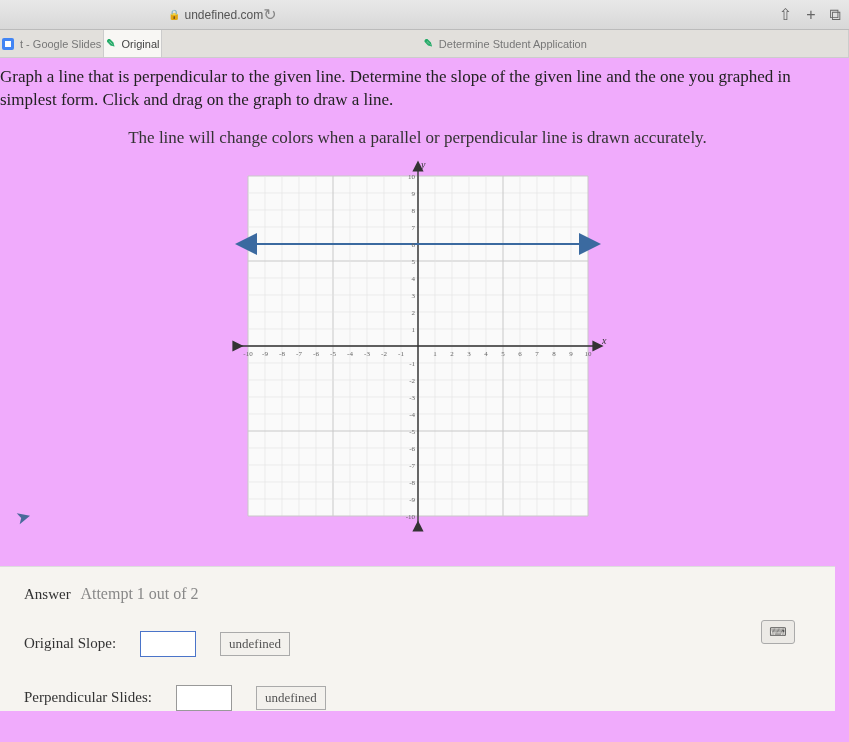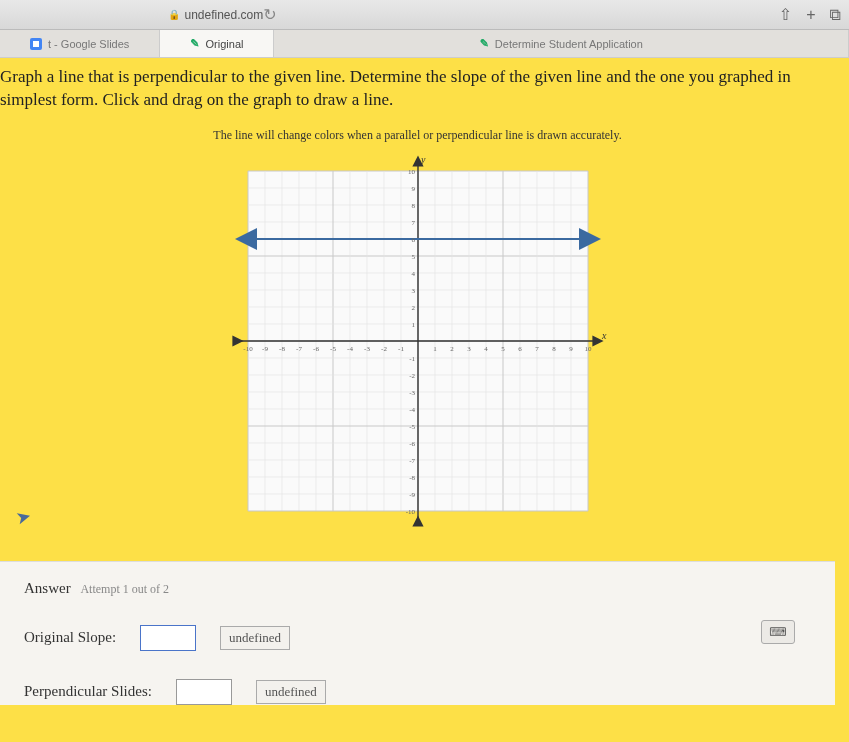--- a/index.html
+++ b/index.html
@@ -43,78 +43,78 @@
 .tabs-bar {
   height: 28px;
   background: #eae8e5;
   border-bottom: 1px solid #ccc;
   display: flex;
   align-items: stretch;
   font-family: -apple-system, sans-serif;
   font-size: 11px;
 }
 .tab {
-  padding: 0 30px;
+  padding: 0 2px;
   display: flex;
   align-items: center;
   gap: 6px;
   border-right: 1px solid #ccc;
   color: #777;
   background: #e2e0dc;
   white-space: nowrap;
 }
 .tab.active { background: #f8f7f4; color: #444; }
 .tab-icon { width: 12px; height: 12px; display: inline-block; }
 .slides-icon { background: #4285f4; border-radius: 2px; position: relative; }
 .slides-icon::after { content:""; position:absolute; left:3px; top:3px; width:6px; height:6px; background:#fff; }
 .dm-icon { color: #2a6; font-weight: bold; }
 .content {
   padding: 8px 14px 0 0;
-  background: #fde047;
+  background: #f0abfc;
   height: calc(100% - 58px);
   position: relative;
 }
 .problem-text {
   font-size: 17px;
   color: #222;
   line-height: 1.35;
   margin-bottom: 16px;
   padding-right: 20px;
 }
 .instructions {
   text-align: center;
   font-size: 14px;
   color: #333;
   margin: 0 auto 4px;
   width: 600px;
 }
 .instructions2 {
   text-align: center;
-  font-size: 12px;
+  font-size: 17px;
   color: #333;
   margin: 0 auto 8px;
   width: 700px;
 }
 .graph-wrap {
   display: flex;
   justify-content: center;
   margin: 6px 0 30px;
 }
 svg.graph { background: transparent; }
 .answer-section {
   border-top: 1px solid #ddd;
   padding: 18px 24px 0;
   background: #f6f4f0;
 }
 .answer-head {
   font-size: 15px;
   color: #333;
   margin-bottom: 28px;
 }
-.answer-head .attempt { color: #888; font-size: 12px; margin-left: 6px; }
+.answer-head .attempt { color: #888; font-size: 16px; margin-left: 6px; }
 .slope-row {
   display: flex;
   align-items: center;
   gap: 24px;
   margin-bottom: 28px;
   font-size: 15px;
   color: #333;
 }
 .slope-input {
   width: 56px;

